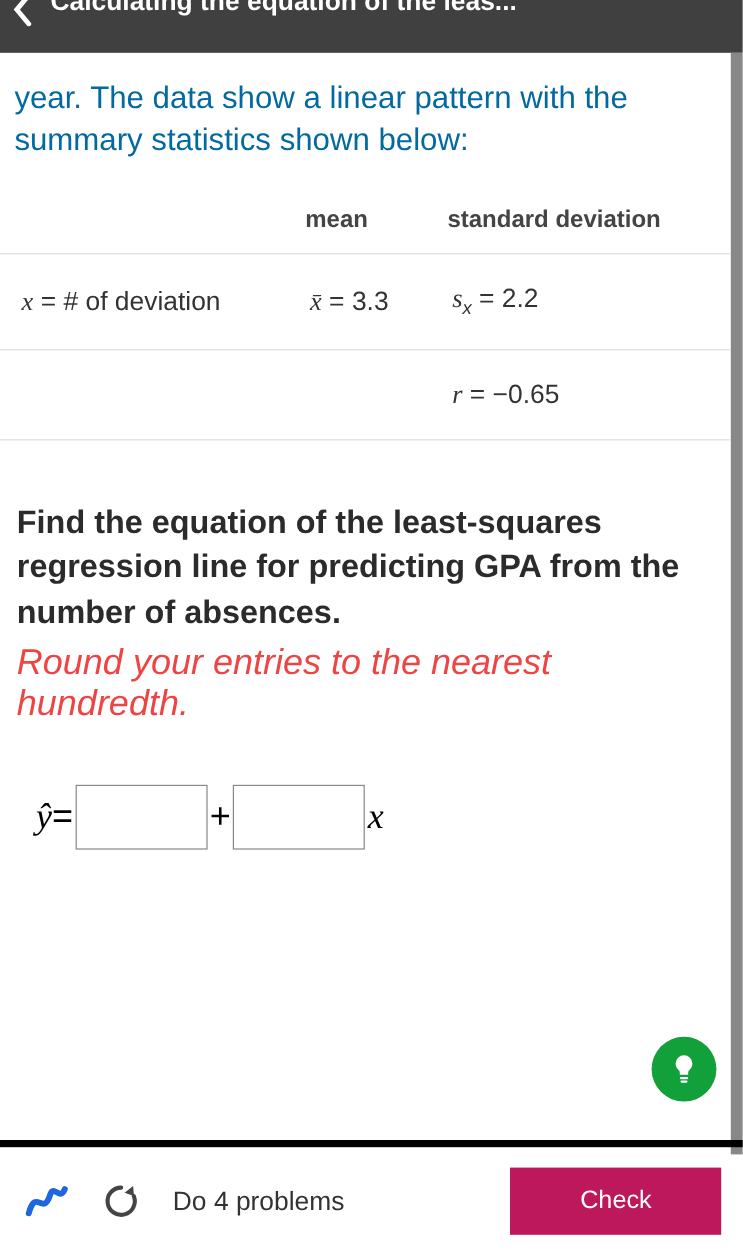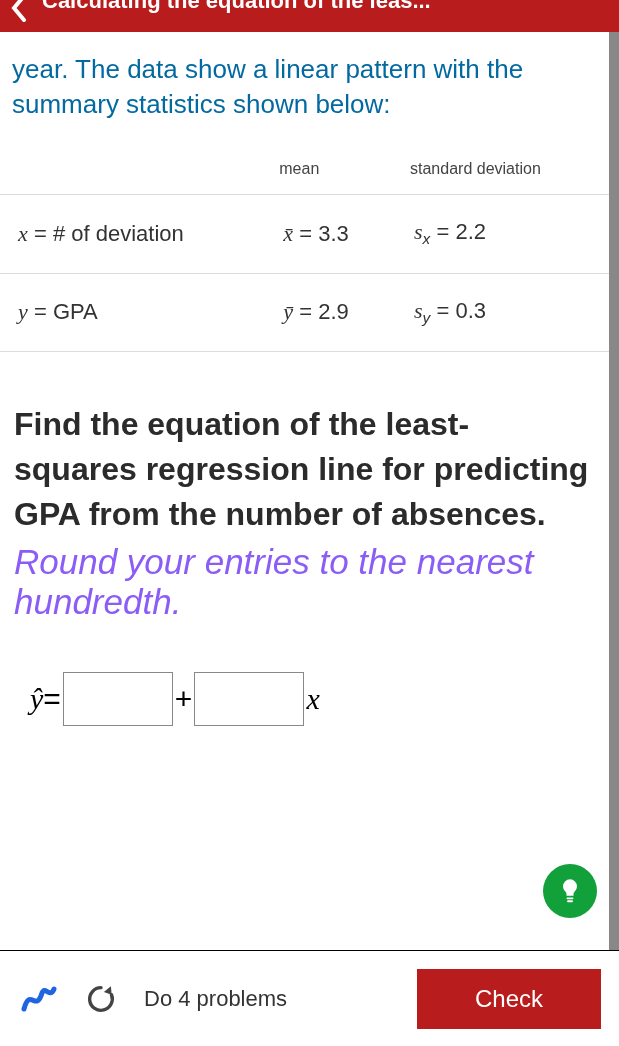--- a/index.html
+++ b/index.html
@@ -7,23 +7,23 @@
     margin: 0;
     padding: 0;
     font-family: -apple-system, BlinkMacSystemFont, "Segoe UI", Helvetica, Arial, sans-serif;
     background: #fff;
     width: 619px;
     height: 1046px;
     overflow: hidden;
     position: relative;
   }
   .topbar {
-    background: #b91c1c;
+    background: #404040;
     color: #fff;
-    height: 32px;
+    height: 44px;
     display: flex;
     align-items: flex-start;
     padding: 0 10px;
     font-size: 22px;
     font-weight: 700;
     white-space: nowrap;
     overflow: hidden;
   }
   .topbar .chev {
     margin-right: 14px;
@@ -40,44 +40,44 @@
     color: #0369a1;
     padding: 20px 20px 28px 12px;
     line-height: 1.35;
   }
   table.stats {
     width: 100%;
     border-collapse: collapse;
     font-size: 22px;
   }
   table.stats th {
-    font-weight: 400;
-    font-size: 16px;
+    font-weight: 700;
+    font-size: 20px;
     color: #444;
     text-align: left;
     padding: 10px 14px 16px 14px;
   }
   table.stats td {
     padding: 24px 14px 24px 18px;
     border-top: 1px solid #dcdcdc;
     color: #333;
     white-space: nowrap;
   }
   table.stats tr:last-child td { border-bottom: 1px solid #dcdcdc; }
   .math { font-family: "Times New Roman", Times, serif; font-style: italic; }
   .rm { font-style: normal; }
   .sub { font-size: 0.7em; vertical-align: sub; font-style: italic; }
   .prompt {
     padding: 50px 20px 0 14px;
-    font-size: 32px;
+    font-size: 27px;
     color: #333;
     line-height: 1.4;
   }
   .prompt .bold { font-weight: 700; color: #2b2b2b; }
-  .sub-italic { font-style: italic; font-size: 35px; color: #8b5cf6; padding: 6px 20px 0 14px; }
+  .sub-italic { font-style: italic; font-size: 30px; color: #ef4444; padding: 6px 20px 0 14px; }
   .eq-row {
     display: flex;
     align-items: center;
     gap: 0;
     padding: 50px 0 0 30px;
     font-size: 30px;
   }
   .eq-row .math { font-size: 30px; }
   .eq-row input {
     width: 110px;
@@ -99,34 +99,34 @@
     align-items: center;
     justify-content: center;
     cursor: pointer;
   }
   .footer {
     position: absolute;
     bottom: 0;
     left: 0;
     right: 0;
     height: 96px;
-    border-top: 1px solid #000000;
+    border-top: 6px solid #000000;
     display: flex;
     align-items: center;
     padding: 0 18px;
     gap: 26px;
   }
   .scribble-icon svg { display:block; }
   .refresh-icon svg { display:block; }
   .do-text { font-size: 22px; color: #333; flex: 0 0 auto; }
   .spacer { flex: 1; }
   .check-btn {
-    background: #b91c1c;
+    background: #be185d;
     color: #fff;
-    font-size: 24px;
+    font-size: 21px;
     padding: 16px 58px;
     border: none;
     cursor: pointer;
   }
 </style>
 </head>
 <body>
 
 <div class="topbar">
   <span class="chev">
@@ -147,23 +147,23 @@
       <th></th>
       <th>mean</th>
       <th>standard deviation</th>
     </tr>
     <tr>
       <td><span class="math">x</span> <span class="rm">=</span> <span class="rm">#</span> <span class="rm">of deviation</span></td>
       <td><span class="math">x̄</span> <span class="rm">=</span> <span class="rm">3.3</span></td>
       <td><span class="math">s</span><span class="sub">x</span> <span class="rm">=</span> <span class="rm">2.2</span></td>
     </tr>
     <tr>
-      <td><span class="math">y</span> <span class="rm">=</span> <span class="rm">GPA</span></td>
-      <td><span class="math">ȳ</span> <span class="rm">=</span> <span class="rm">2.9</span></td>
-      <td><span class="math">s</span><span class="sub">y</span> <span class="rm">=</span> <span class="rm">0.3</span></td>
+      <td></td>
+      <td></td>
+      <td><span class="math">r</span> <span class="rm">=</span> <span class="rm">−0.65</span></td>
     </tr>
   </tbody>
     </table>
 
   <div class="prompt">
     <span class="bold">Find the equation of the least-squares regression line for predicting GPA from the number of absences.</span>
   </div>
   <div class="sub-italic">Round your entries to the nearest hundredth.</div>
 
   <div class="eq-row">

